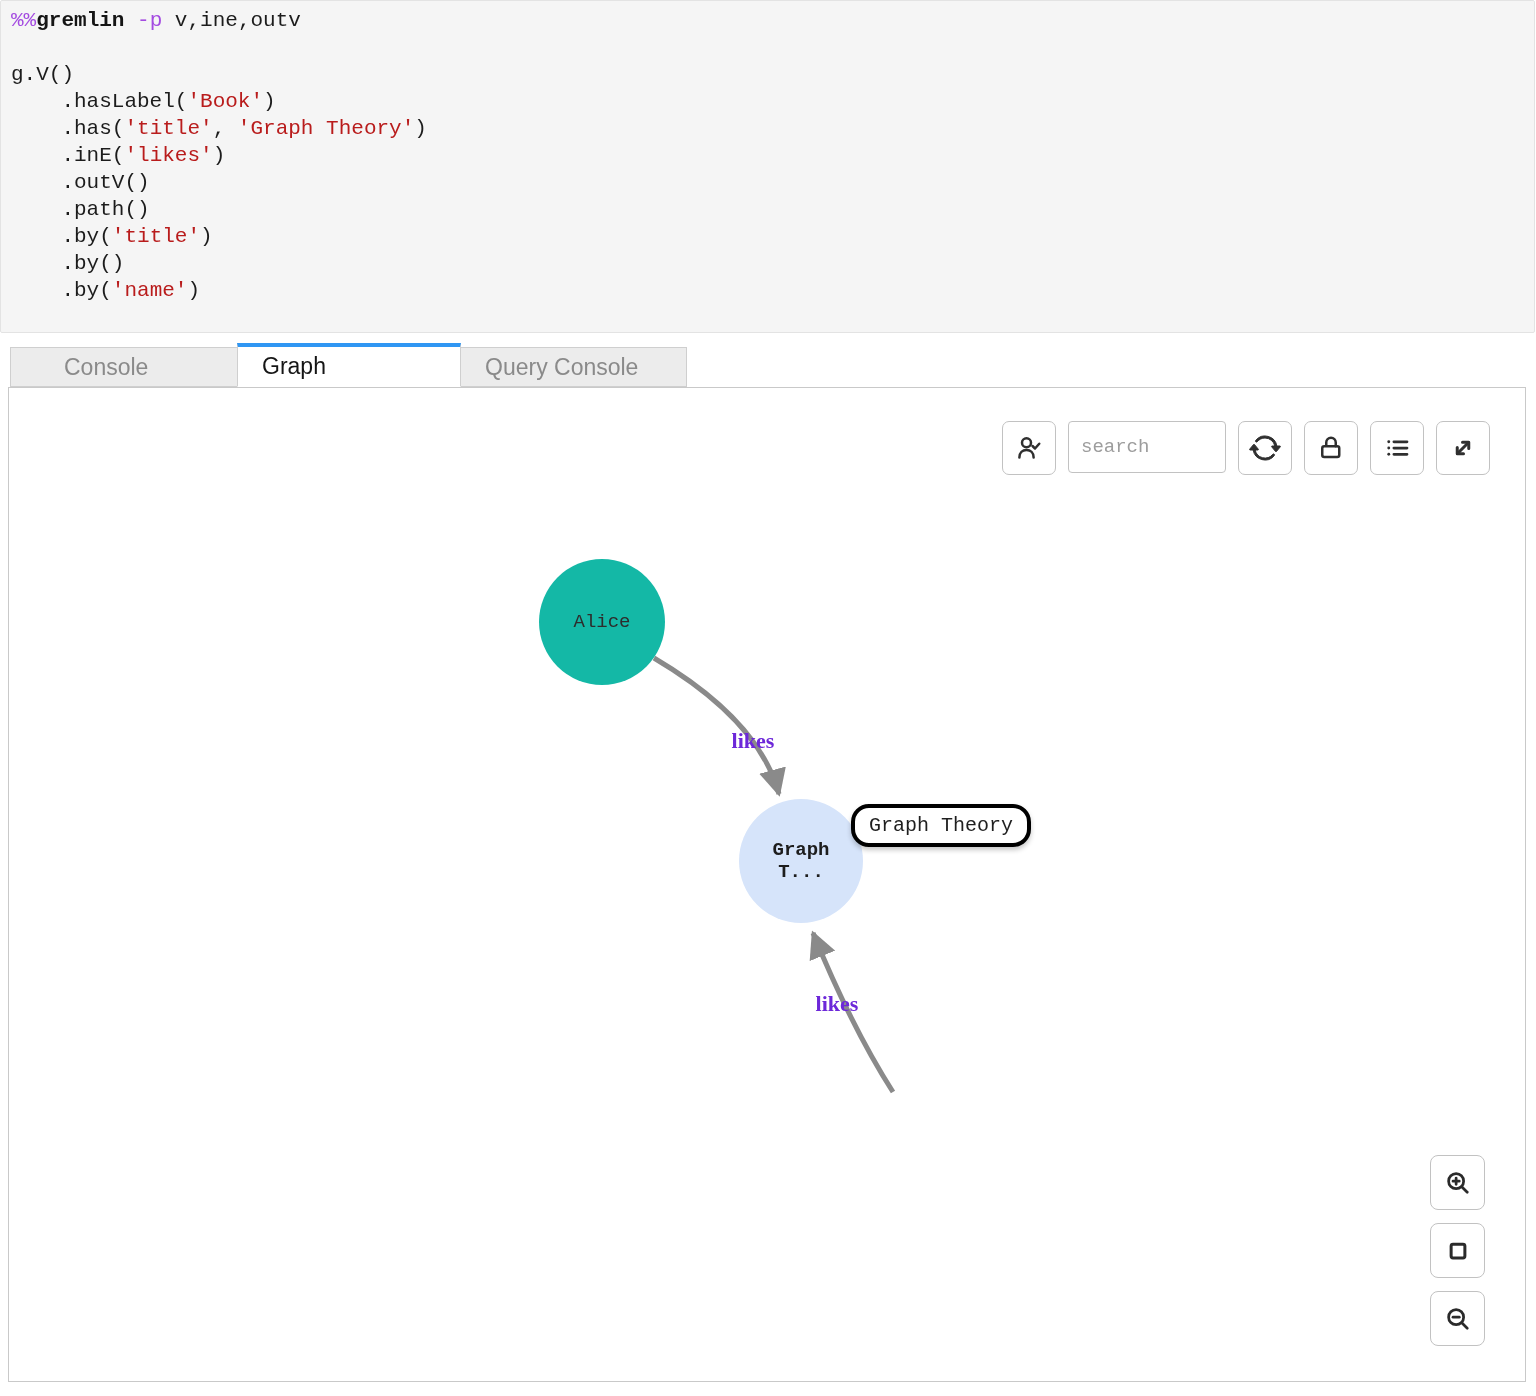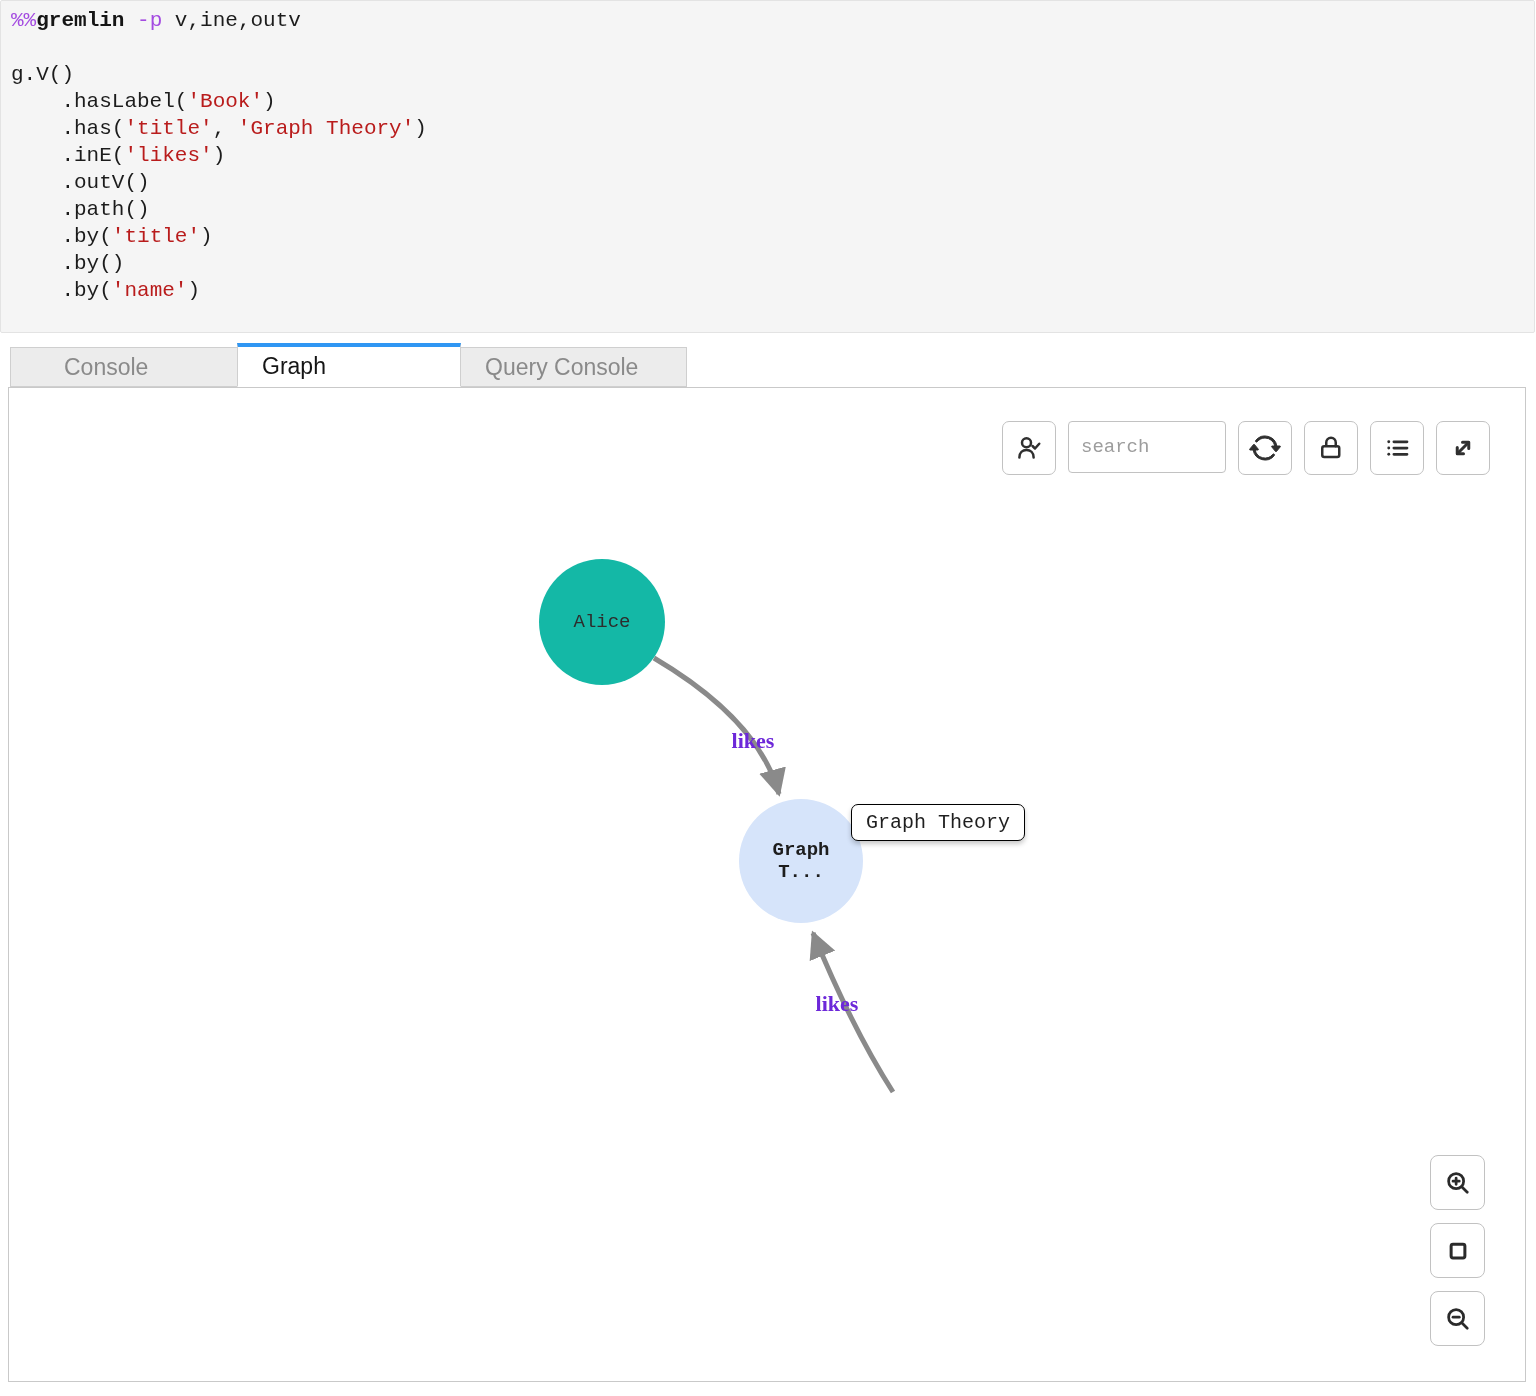--- a/index.html
+++ b/index.html
@@ -58,21 +58,21 @@
   .node.bold { font-weight:bold; color:#1d1d1d; }
 
   .edge-label {
     position:absolute; transform:translate(-50%,-50%);
     font-family:Liberation Serif, serif;
     font-weight:bold; font-size:22px; color:#6d28d9;
   }
 
   .tooltip {
     position:absolute;
-    background:#ffffff; border:1px solid #000000; border-radius:7px;
+    background:#ffffff; border:4px solid #000000; border-radius:18px;
     padding:6px 14px; font-family:"Liberation Mono","DejaVu Sans Mono",monospace;
     font-size:20px; color:#1f1f1f; box-shadow:0 3px 5px rgba(0,0,0,0.22);
     white-space:nowrap; z-index:5;
   }
 
   
   .toolbar { position:absolute; top:33px; right:35px; display:flex; gap:12px; align-items:flex-start; z-index:6; }
   .tbtn, .zbtn {
     width:54px; height:54px; background:#ffffff; border:1px solid #c2c2c2;
     border-radius:7px; display:flex; align-items:center; justify-content:center;

